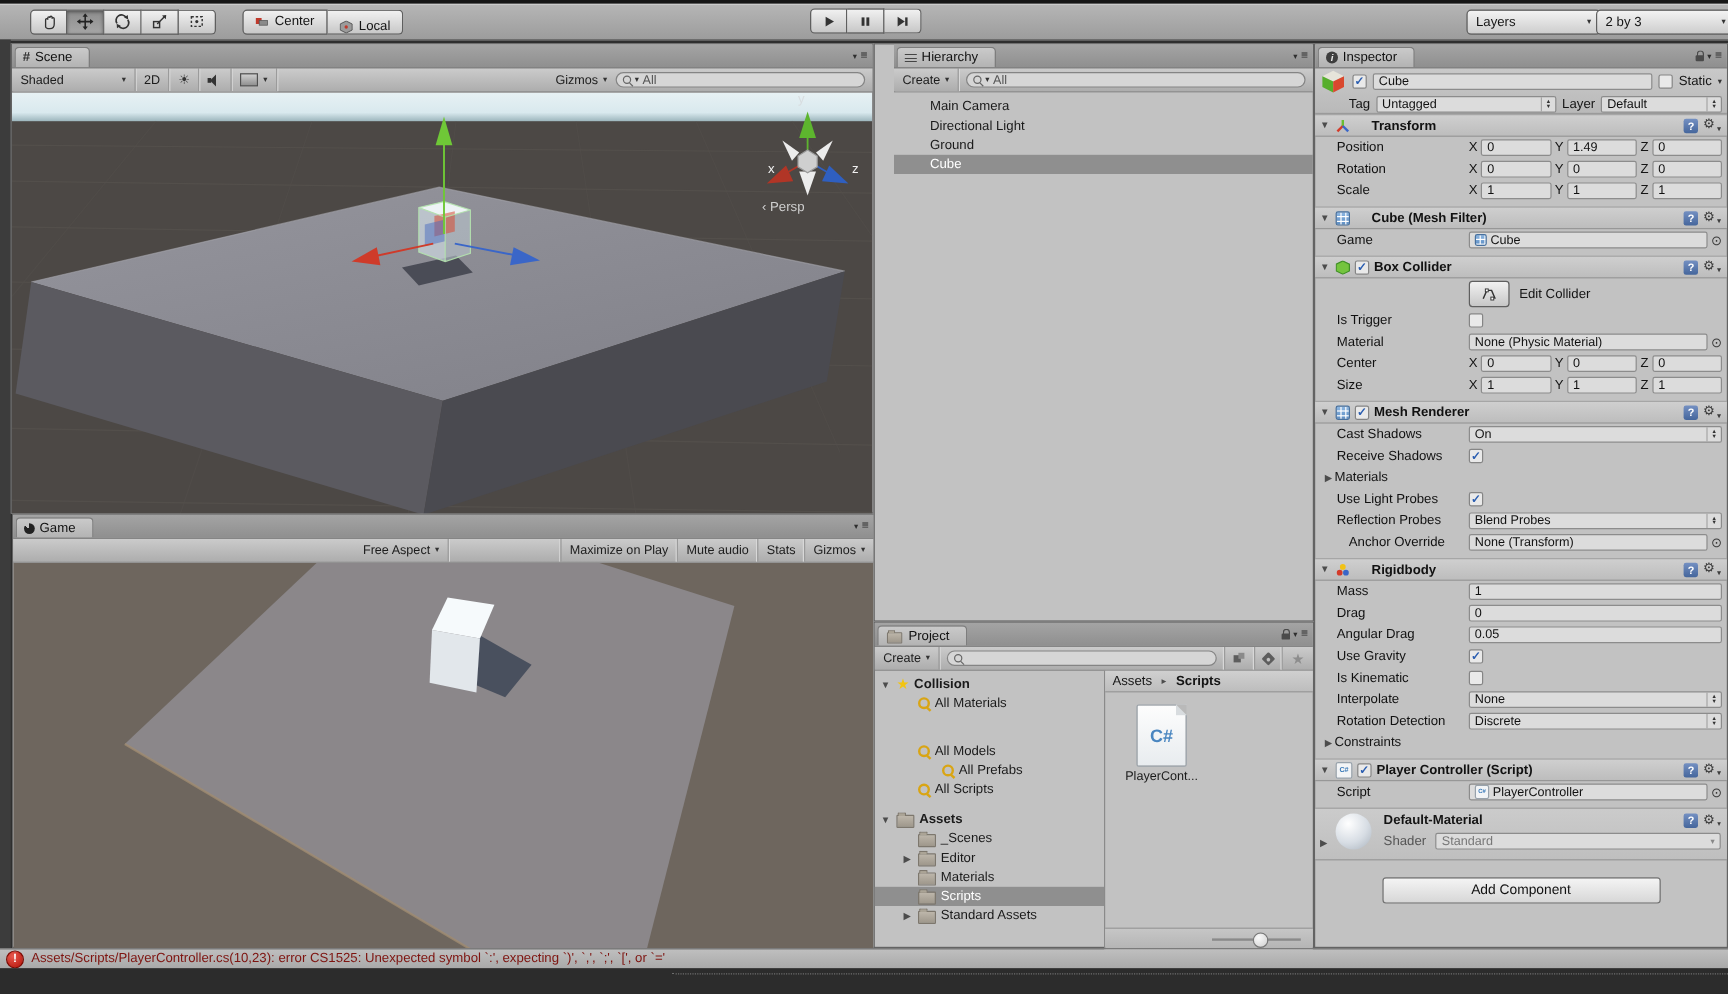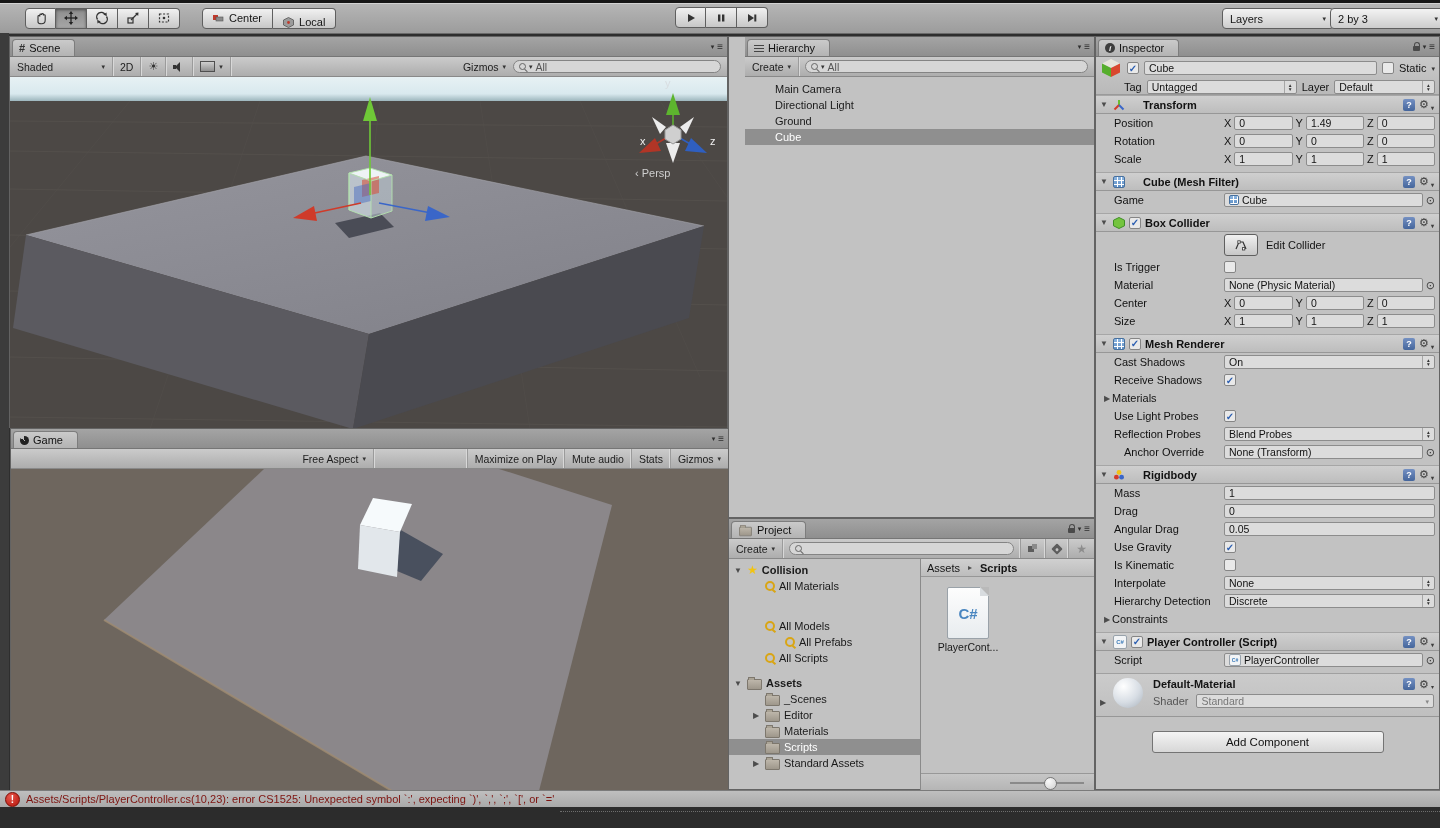--- a/index.html
+++ b/index.html
@@ -846,21 +846,21 @@
         <span class="ilabel">Interpolate</span>
         <div class="enum grow">
           <span>None</span>
           <span class="arrows">
               <span>▴</span>
               <span>▾</span>
             </span>
         </div>
       </div>
       <div class="irow">
-        <span class="ilabel">Hierarchy Detection</span>
+        <span class="ilabel">Rotation Detection</span>
         <div class="enum grow">
           <span>Discrete</span>
           <span class="arrows">
               <span>▴</span>
               <span>▾</span>
             </span>
         </div>
       </div>
       <div class="irow" style="padding-left:6px;">
         <span class="fold">▶</span>

